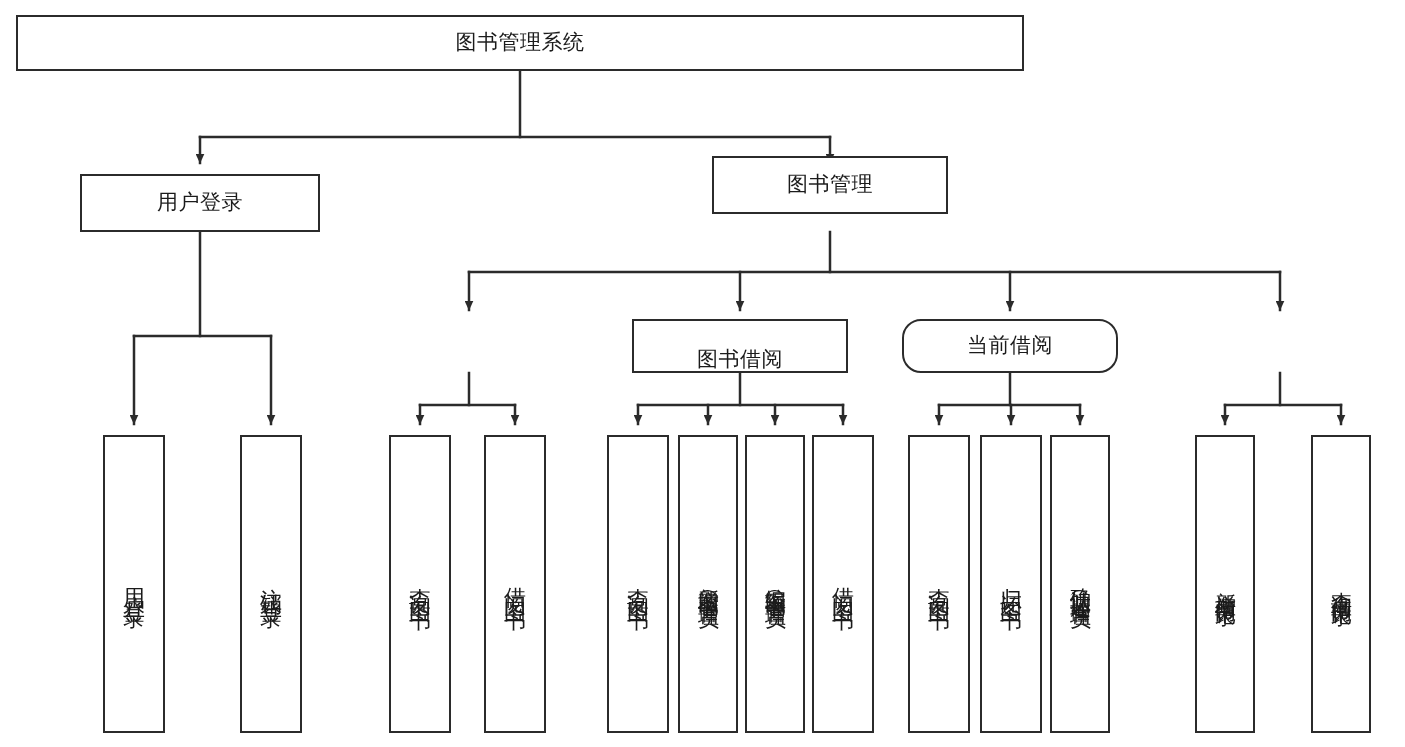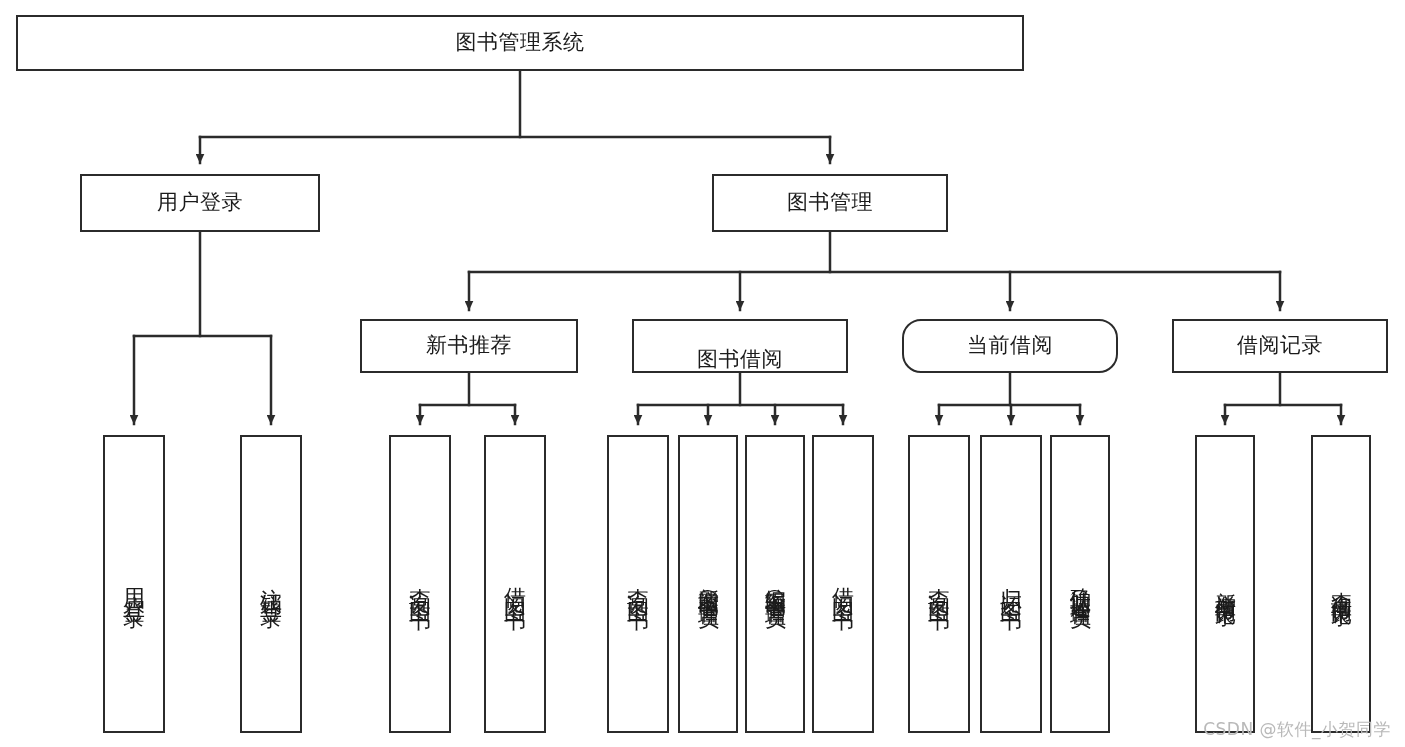--- a/index.html
+++ b/index.html
@@ -129,39 +129,33 @@
   </svg>
 
   <div class="node-box" style="left:16px; top:15px; width:1008px; height:56px;">
     <span class="node-label-h">图书管理系统</span>
   </div>
 
   <div class="node-box" style="left:80px; top:174px; width:240px; height:58px;">
     <span class="node-label-h">用户登录</span>
   </div>
 
-  <div class="node-box" style="left:712px; top:174px; width:236px; height:58px;">
+  <div class="node-box" style="left:712px; top:156px; width:236px; height:58px;">
     <span class="node-label-h">图书管理</span>
   </div>
 
-  <div class="node-box" style="left:360px; top:319px; width:218px; height:54px;">
-    <span class="node-label-h">新书推荐</span>
-  </div>
 
   <div class="node-box" style="left:632px; top:319px; width:216px; height:54px;align-items:flex-end;">
     <span class="node-label-h">图书借阅</span>
   </div>
 
   <div class="node-box" style="left:902px; top:319px; width:216px; height:54px;border-radius:19px;">
     <span class="node-label-h">当前借阅</span>
   </div>
 
-  <div class="node-box" style="left:1172px; top:319px; width:216px; height:54px;">
-    <span class="node-label-h">借阅记录</span>
-  </div>
 
   <div class="node-box leaf" style="left:103px; top:435px; width:62px; height:298px;">
     <span class="node-label-v">用户登录</span>
   </div>
 
   <div class="node-box leaf" style="left:240px; top:435px; width:62px; height:298px;">
     <span class="node-label-v">注销登录</span>
   </div>
 
   <div class="node-box leaf" style="left:389px; top:435px; width:62px; height:298px;">
@@ -201,15 +195,14 @@
   </div>
 
   <div class="node-box leaf" style="left:1195px; top:435px; width:60px; height:298px;">
     <span class="node-label-v tight">新增借阅记录</span>
   </div>
 
   <div class="node-box leaf" style="left:1311px; top:435px; width:60px; height:298px;">
     <span class="node-label-v tight">查询借阅记录</span>
   </div>
 
-  <div class="watermark">CSDN @软件_小贺同学</div>
 
 </div>
 
 </body></html>

